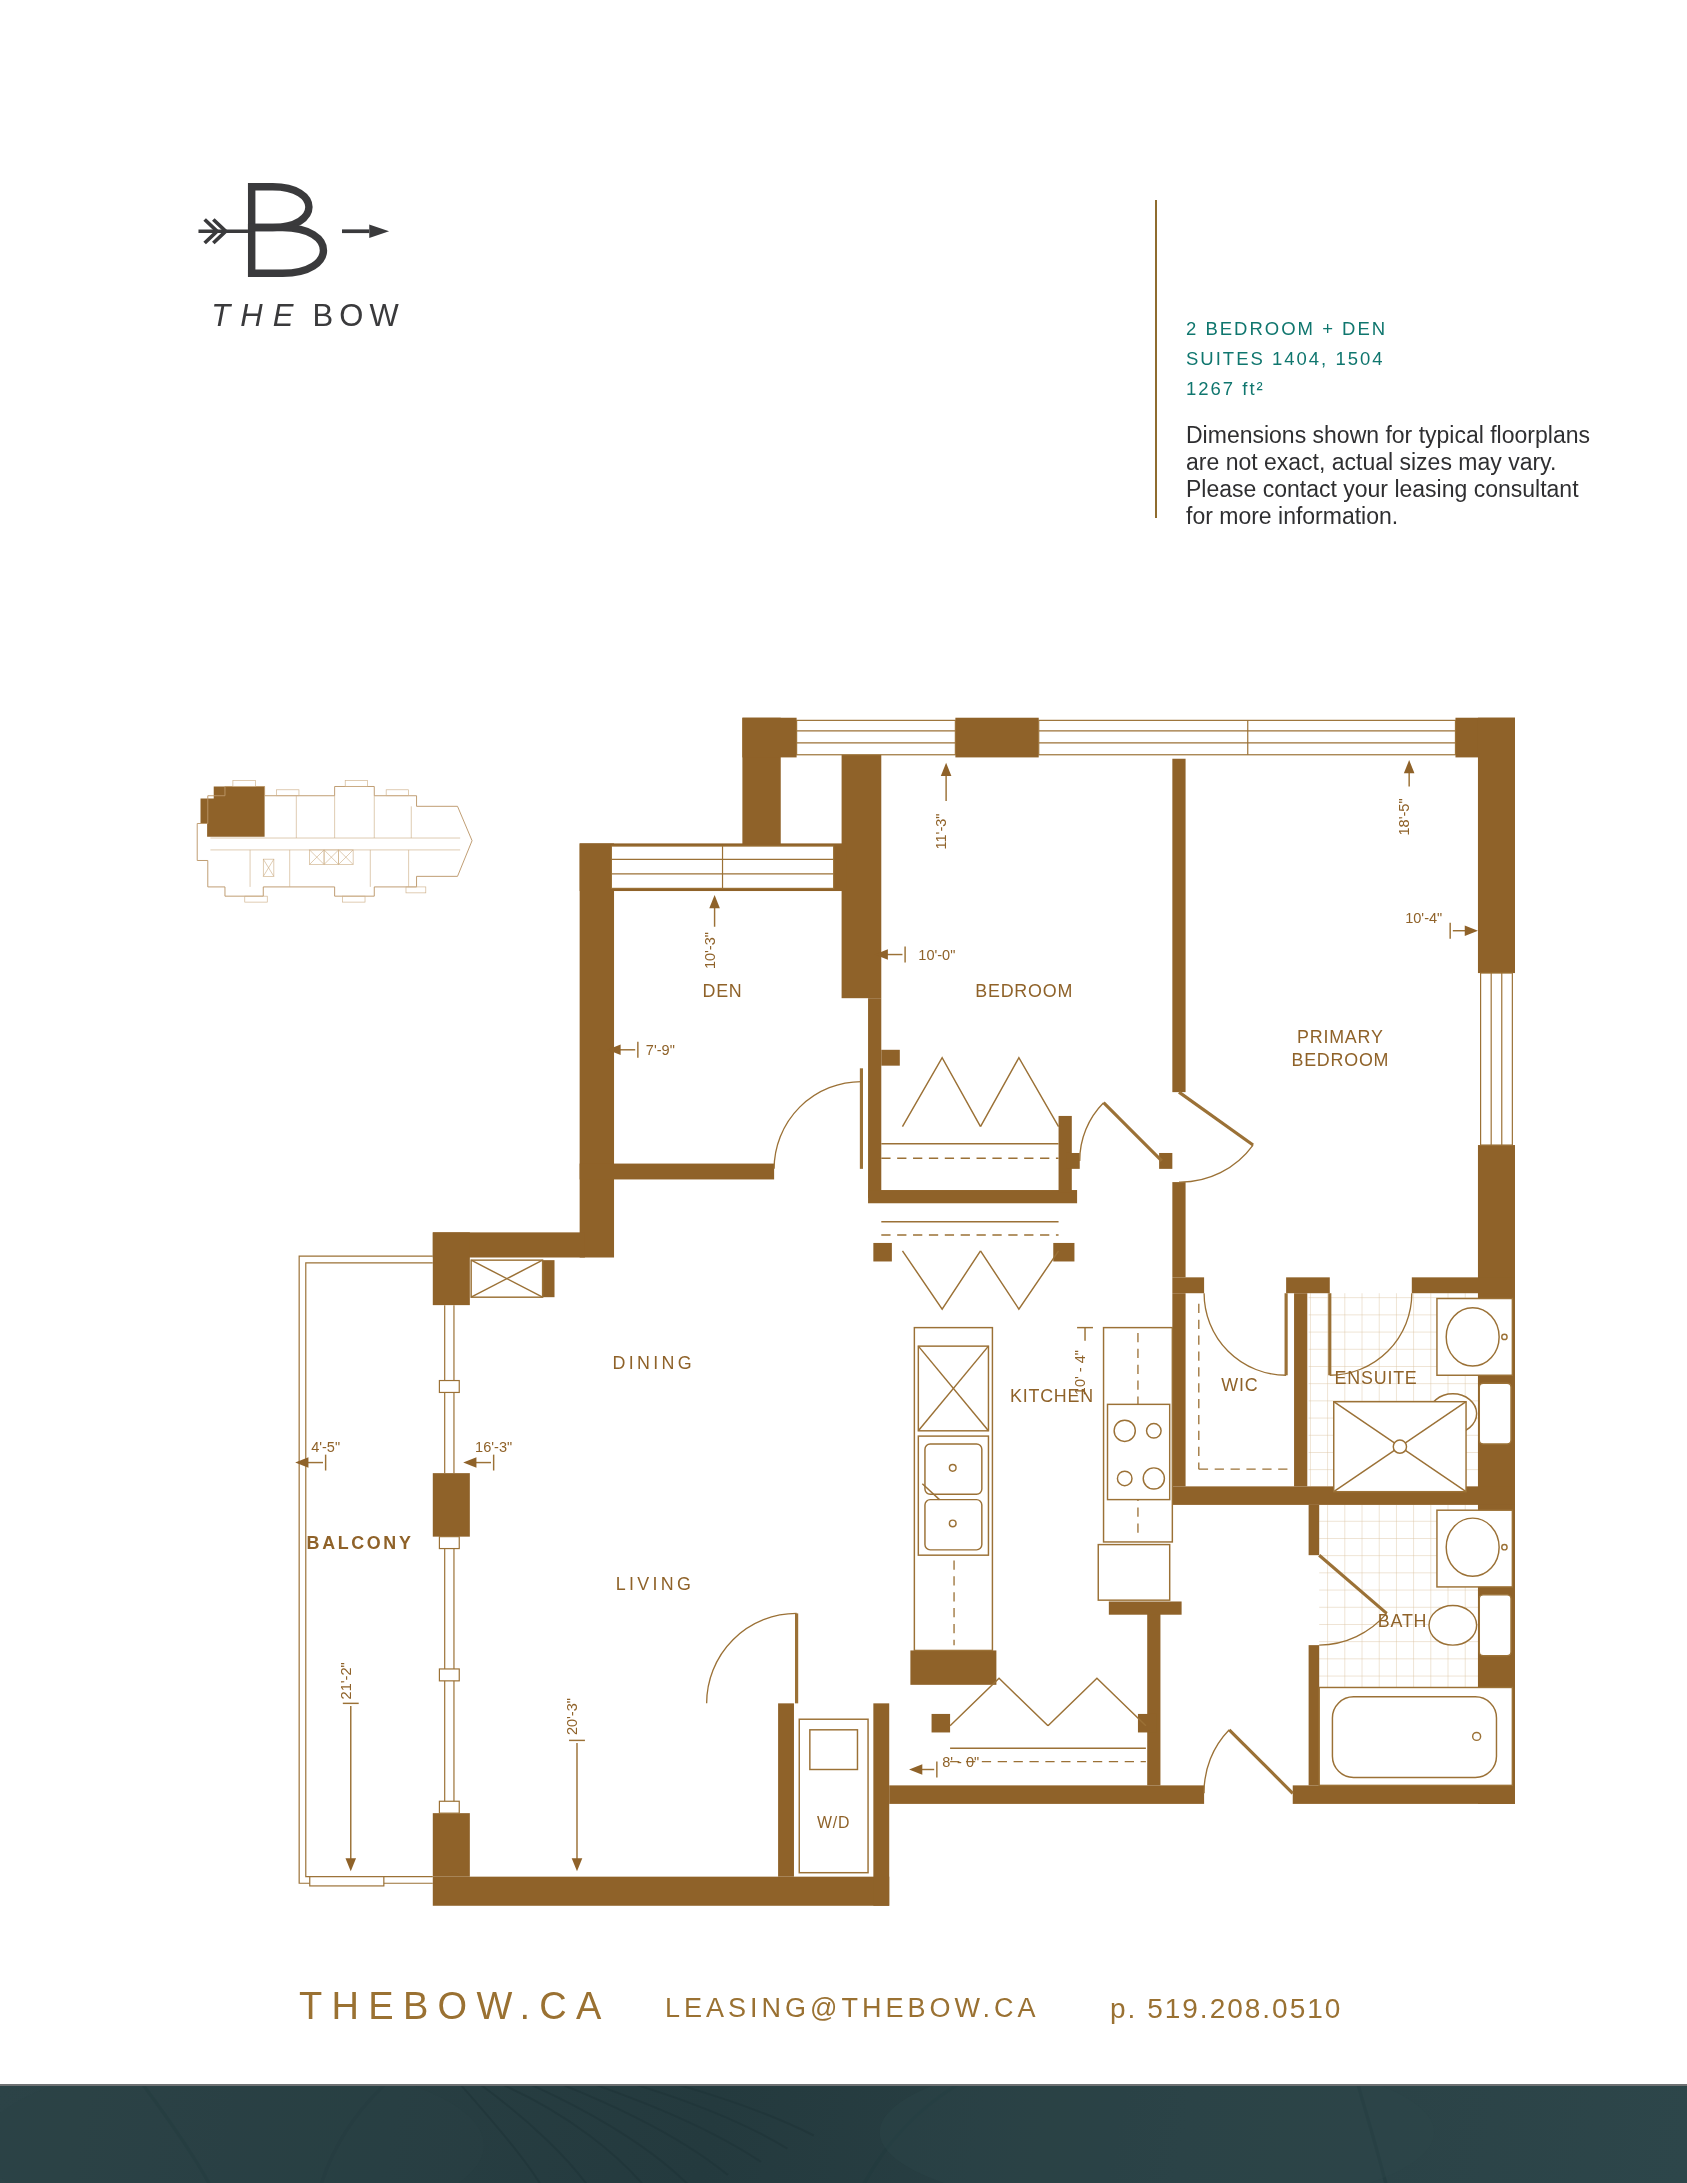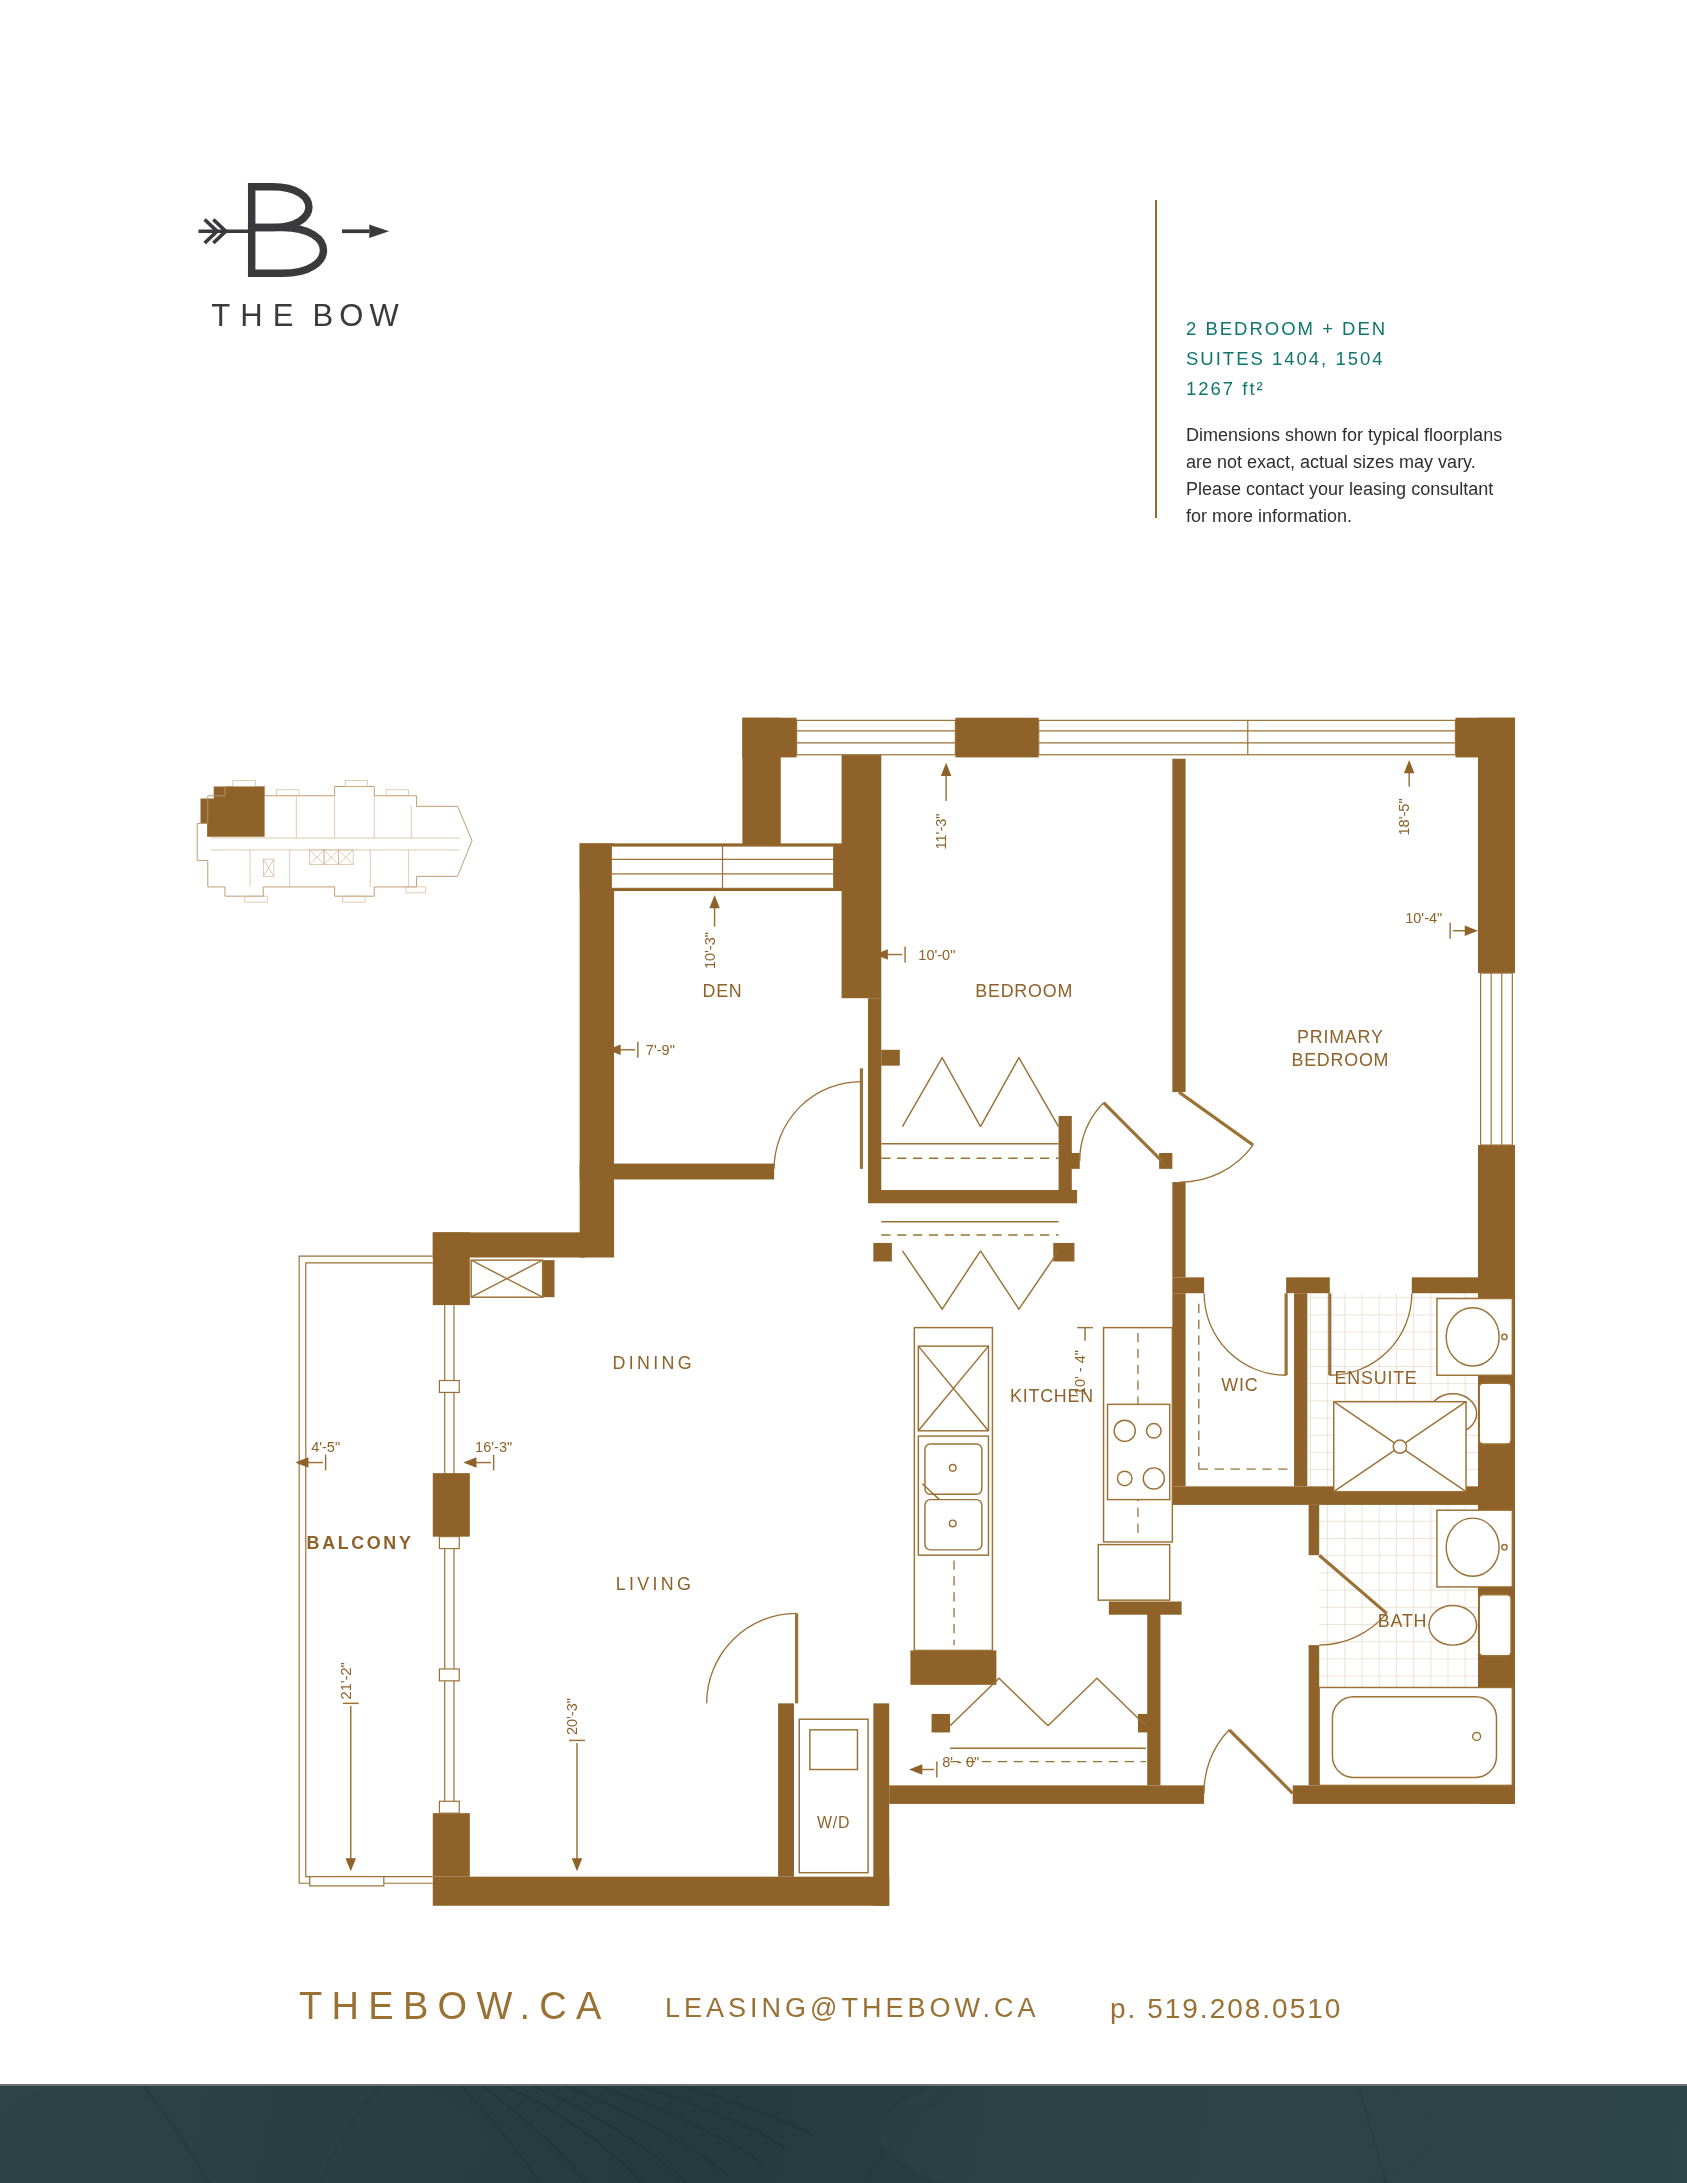--- a/index.html
+++ b/index.html
@@ -3,30 +3,30 @@
 <meta charset="utf-8">
 <style>
   html,body{margin:0;padding:0;background:#e8e8e8;}
   .page{position:relative;width:1687px;height:2183px;background:#ffffff;overflow:hidden;
         font-family:"Liberation Sans",sans-serif;}
   .abs{position:absolute;}
 
   
   .brand-text{position:absolute;left:177px;top:298px;width:262px;text-align:center;
               font-size:31px;color:#3A3A3C;white-space:nowrap;}
-  .brand-text .the{font-weight:300;letter-spacing:10px;}
+  .brand-text .the{font-weight:300;letter-spacing:10px;font-style:italic;}
   .brand-text .bow{font-weight:400;letter-spacing:6px;margin-left:9.3px;}
 
   
   .vrule{position:absolute;left:1155px;top:200px;width:2px;height:318px;background:#8F6C2F;}
   .title{position:absolute;left:1184px;top:196px;font-size:40px;line-height:49px;
          letter-spacing:4.6px;color:#8F6C2F;font-weight:400;white-space:nowrap;}
   .subinfo{position:absolute;left:1186px;top:314px;font-size:18.5px;line-height:30px;
            letter-spacing:2px;color:#0f766e;font-weight:400;white-space:nowrap;}
-  .disclaimer{position:absolute;left:1186px;top:422px;font-size:18px;line-height:27px;
+  .disclaimer{position:absolute;left:1186px;top:422px;font-size:23px;line-height:27px;
               color:#2F2F31;font-weight:400;white-space:nowrap;}
 
   
   .site{position:absolute;left:299px;top:1985px;font-size:38px;letter-spacing:9.3px;
         color:#9A7132;white-space:nowrap;text-align:right;}
   .email{position:absolute;left:665px;top:1993px;font-size:27px;letter-spacing:4px;
          color:#9A7132;white-space:nowrap;}
   .phone{position:absolute;left:1110px;top:1993px;font-size:28px;letter-spacing:2px;
          color:#9A7132;white-space:nowrap;}
 

